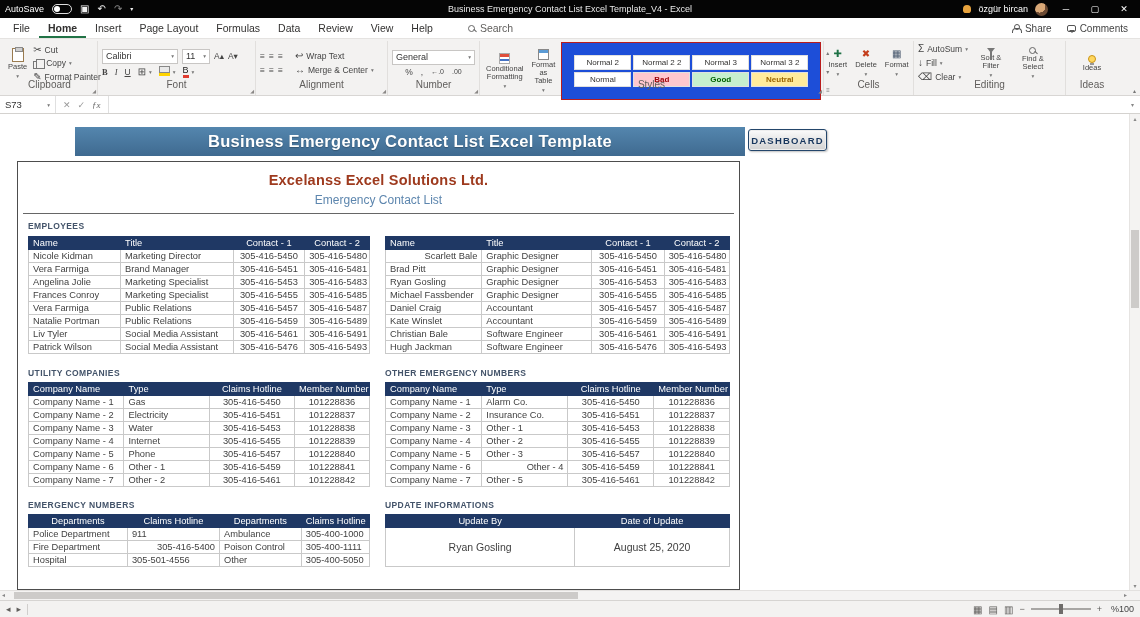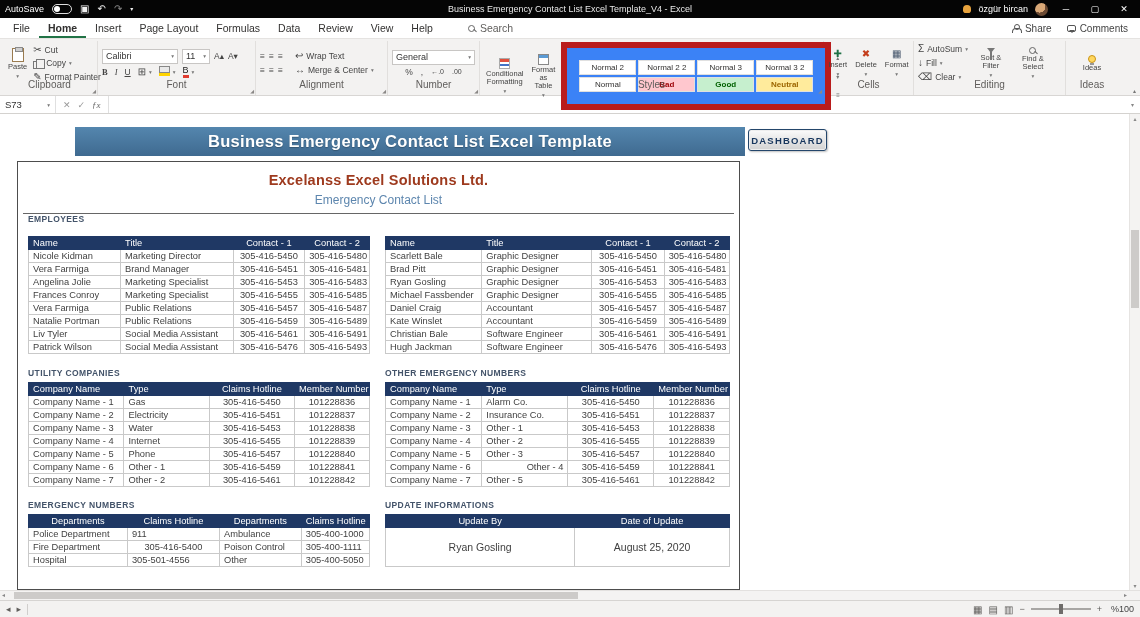--- a/index.html
+++ b/index.html
@@ -56,21 +56,21 @@
   .icon-copy::after{content:"";position:absolute;left:2px;top:-3px;width:7px;height:8px;border:1px solid #777;background:#f3f2f1}
   .b{font-weight:bold;font-family:"Liberation Serif",serif}
   .i{font-style:italic;font-family:"Liberation Serif",serif}
   .u{text-decoration:underline}
   .fillcolor{width:11px;height:11px;position:relative;display:inline-block}
   .fillcolor::before{content:"";position:absolute;inset:0 0 4px 0;border:1px solid #888;background:#e9e9e9}
   .fillcolor::after{content:"";position:absolute;left:0;right:0;bottom:1px;height:3px;background:#ffd400}
   .fontcolor{font-size:9px;color:#222;border-bottom:3px solid #e03c31;line-height:9px;display:inline-block}
   .icon-cf{width:11px;height:11px;border:1px solid #aaa;background:linear-gradient(180deg,#e04f3c 0 28%,#fff 28% 52%,#4472c4 52% 78%,#fff 78% 100%)}
   .icon-ft{width:11px;height:11px;border:1px solid #888;background:linear-gradient(180deg,#5b9bd5 0 30%,#fff 30%),repeating-linear-gradient(90deg,#bbb 0 1px,transparent 1px 4px)}
-  .gallery{display:grid;grid-template-columns:repeat(4,57px);grid-auto-rows:15px;gap:2px;background:#3b82f6;border:6px solid #b91c1c;padding:12px}
+  .gallery{display:grid;grid-template-columns:repeat(4,57px);grid-auto-rows:15px;gap:2px;background:#1d4ed8;border:1px solid #b91c1c;padding:12px}
   .style-chip{font-size:8px;display:flex;align-items:center;justify-content:center;border:1px solid #e0e0e0;background:#fff;color:#323130;overflow:hidden;white-space:nowrap}
   .style-chip.bad{background:#ffc7ce;color:#9c0006;font-weight:bold}
   .style-chip.good{background:#c6efce;color:#006100;font-weight:bold}
   .style-chip.neutral{background:#ffeb9c;color:#9c6500;font-weight:bold}
   .gal-scroll{display:flex;flex-direction:column;justify-content:space-between;height:46px;font-size:6px;color:#777;padding:1px}
   .green{color:#1e7145}.red{color:#c43e1c}.blue{color:#44546a}
   .funnel{width:0;height:0;border-left:4px solid transparent;border-right:4px solid transparent;border-top:5px solid #777;position:relative;display:inline-block}
   .funnel::after{content:"";position:absolute;left:-1px;top:-5px;width:2px;height:8px;background:#777;top:-1px}
   .bulb{width:8px;height:8px;border-radius:50%;border:1px solid #c99418;background:#ffd75e;position:relative;display:inline-block}
   .bulb::after{content:"";position:absolute;left:1px;bottom:-3px;width:4px;height:2px;background:#999}
@@ -397,21 +397,21 @@
   <div class="sheet">
 
     <div class="banner">Business Emergency Contact List Excel Template</div>
     <div class="dashboard">DASHBOARD</div>
 
     <div class="contentbox">
       <div class="company">Excelanss Excel Solutions Ltd.</div>
       <div class="subtitle">Emergency Contact List</div>
       <div class="rule"></div>
 
-      <div class="sec-label" style="left:10px;top:52px">EMPLOYEES</div>
+      <div class="sec-label" style="left:10px;top:59px">EMPLOYEES</div>
       <table class="dtable" style="left:10px;top:74px;width:342px">
         <thead>
             <tr>
               <th style="text-align: left; width: 27%;">Name</th>
               <th style="text-align: left; width: 33%;">Title</th>
               <th style="text-align: center; width: 21%;">Contact - 1</th>
               <th style="text-align: center; width: 19%;">Contact - 2</th>
             </tr>
           </thead>
         <tbody>
@@ -469,21 +469,21 @@
         <thead>
             <tr>
               <th style="text-align: left; width: 28%;">Name</th>
               <th style="text-align: left; width: 32%;">Title</th>
               <th style="text-align: center; width: 21%;">Contact - 1</th>
               <th style="text-align: center; width: 19%;">Contact - 2</th>
             </tr>
           </thead>
         <tbody>
             <tr>
-              <td style="text-align: left; margin-top: 12px;">Scarlett Bale</td>
+              <td style="text-align: right; margin-top: 12px;">Scarlett Bale</td>
               <td style="text-align: left;">Graphic Designer</td>
               <td style="text-align: center;">305-416-5450</td>
               <td style="text-align: center;">305-416-5480</td>
             </tr>
             <tr>
               <td style="text-align: left;">Brad Pitt</td>
               <td style="text-align: left;">Graphic Designer</td>
               <td style="text-align: center;">305-416-5451</td>
               <td style="text-align: center;">305-416-5481</td>
             </tr>
@@ -650,21 +650,21 @@
           </thead>
         <tbody>
             <tr>
               <td style="text-align: left;">Police Department</td>
               <td style="text-align: left;">911</td>
               <td style="text-align: left;">Ambulance</td>
               <td style="text-align: left;">305-400-1000</td>
             </tr>
             <tr>
               <td style="text-align: left;">Fire Department</td>
-              <td style="text-align: center;">305-416-5400</td>
+              <td style="text-align: right;">305-416-5400</td>
               <td style="text-align: left;">Poison Control</td>
               <td style="text-align: left;">305-400-1111</td>
             </tr>
             <tr>
               <td style="text-align: left;">Hospital</td>
               <td style="text-align: left;">305-501-4556</td>
               <td style="text-align: left;">Other</td>
               <td style="text-align: left;">305-400-5050</td>
             </tr>
           </tbody>

